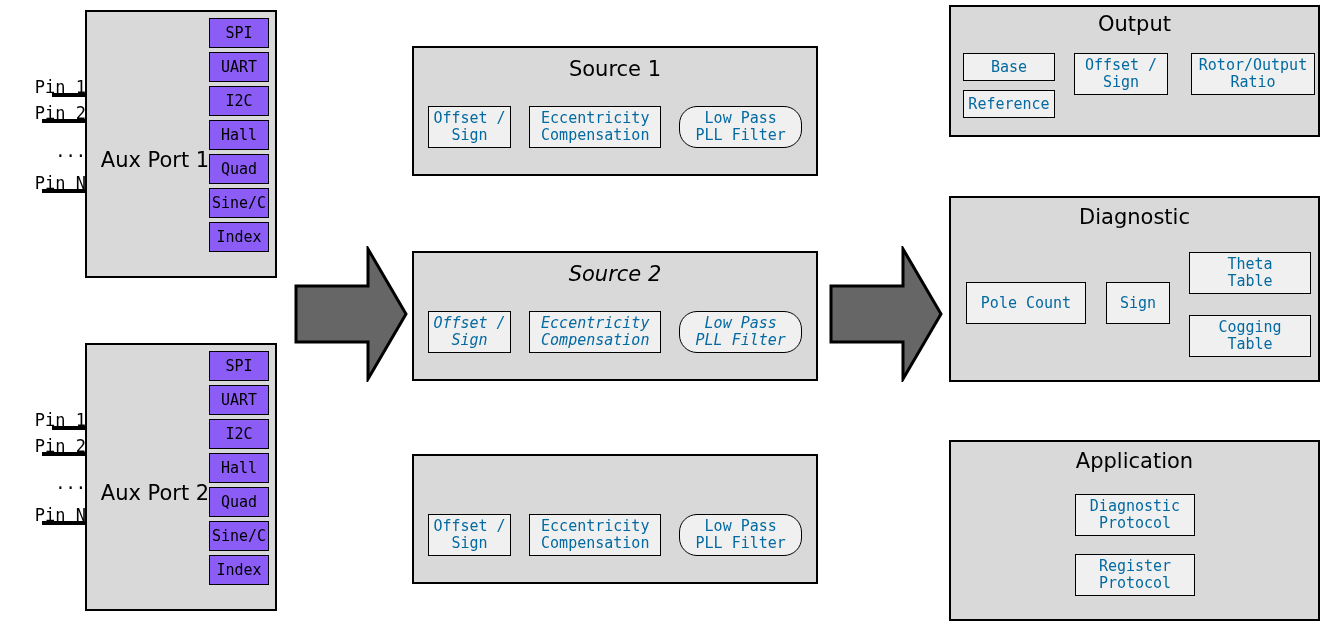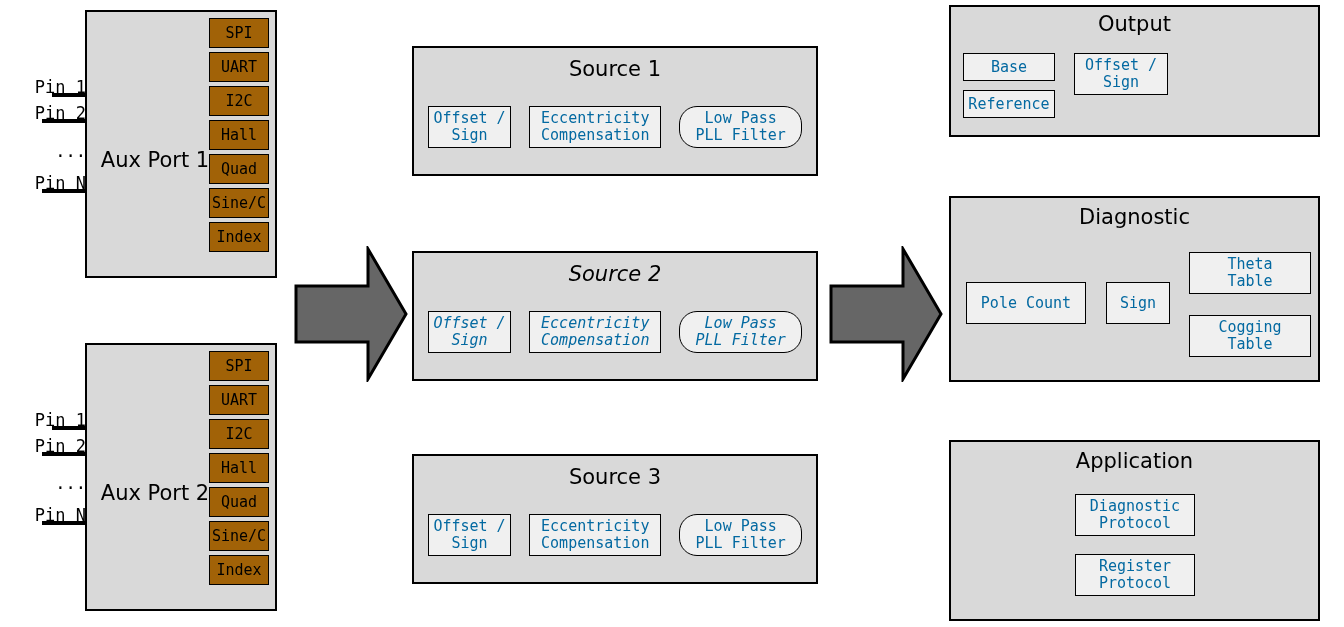--- a/index.html
+++ b/index.html
@@ -69,21 +69,21 @@
     position: absolute;
     right: 6px;
     top: 6px;
     display: flex;
     flex-direction: column;
     gap: 4px;
   }
   .proto-chip {
     width: 60px;
     height: 30px;
-    background: #a16207;
+    background: #8b5cf6;
     border: 1.5px solid #000000;
     box-sizing: border-box;
     font-family: "DejaVu Sans Mono", monospace;
     font-size: 15px;
     color: #000000;
     display: flex;
     align-items: center;
     justify-content: center;
     white-space: nowrap;
   }
@@ -224,37 +224,38 @@
     <div class="chip chip-offset">Offset /
 Sign</div>
     <div class="chip chip-ecc">Eccentricity
 Compensation</div>
     <div class="chip chip-lpf">Low Pass
 PLL Filter</div>
   </div>
 </div>
 
 <div class="panel source-panel" style="left:412px; top:454px; height:130px;">
-  <div class="panel-title" style="margin-top:10px;">Source 3</div>
   <div class="source-row" style="top:58px;">
     <div class="chip chip-offset">Offset /
 Sign</div>
     <div class="chip chip-ecc">Eccentricity
 Compensation</div>
     <div class="chip chip-lpf">Low Pass
 PLL Filter</div>
   </div>
 </div>
 
 <div class="panel" style="left:949px; top:5px; width:371px; height:132px;">
   <div class="panel-title" style="margin-top:6px;">Output</div>
   <div class="chip out-base" style="position:absolute; left:12px; top:46px;">Base</div>
   <div class="chip out-reference" style="position:absolute; left:12px; top:83px;">Reference</div>
   <div class="chip out-offset" style="position:absolute; left:123px; top:46px;">Offset /
 Sign</div>
+  <div class="chip out-ratio" style="position:absolute; left:240px; top:46px;">Rotor/Output
+Ratio</div>
 </div>
 
 <div class="panel" style="left:949px; top:196px; width:371px; height:186px;">
   <div class="panel-title" style="margin-top:8px;">Diagnostic</div>
   <div class="chip cm-theta" style="position:absolute; left:238px; top:54px;">Theta
 Table</div>
   <div class="chip cm-cog" style="position:absolute; left:238px; top:117px;">Cogging
 Table</div>
   <div class="chip cm-pole" style="position:absolute; left:15px; top:84px;">Pole Count</div>
   <div class="chip cm-sign" style="position:absolute; left:155px; top:84px;">Sign</div>

